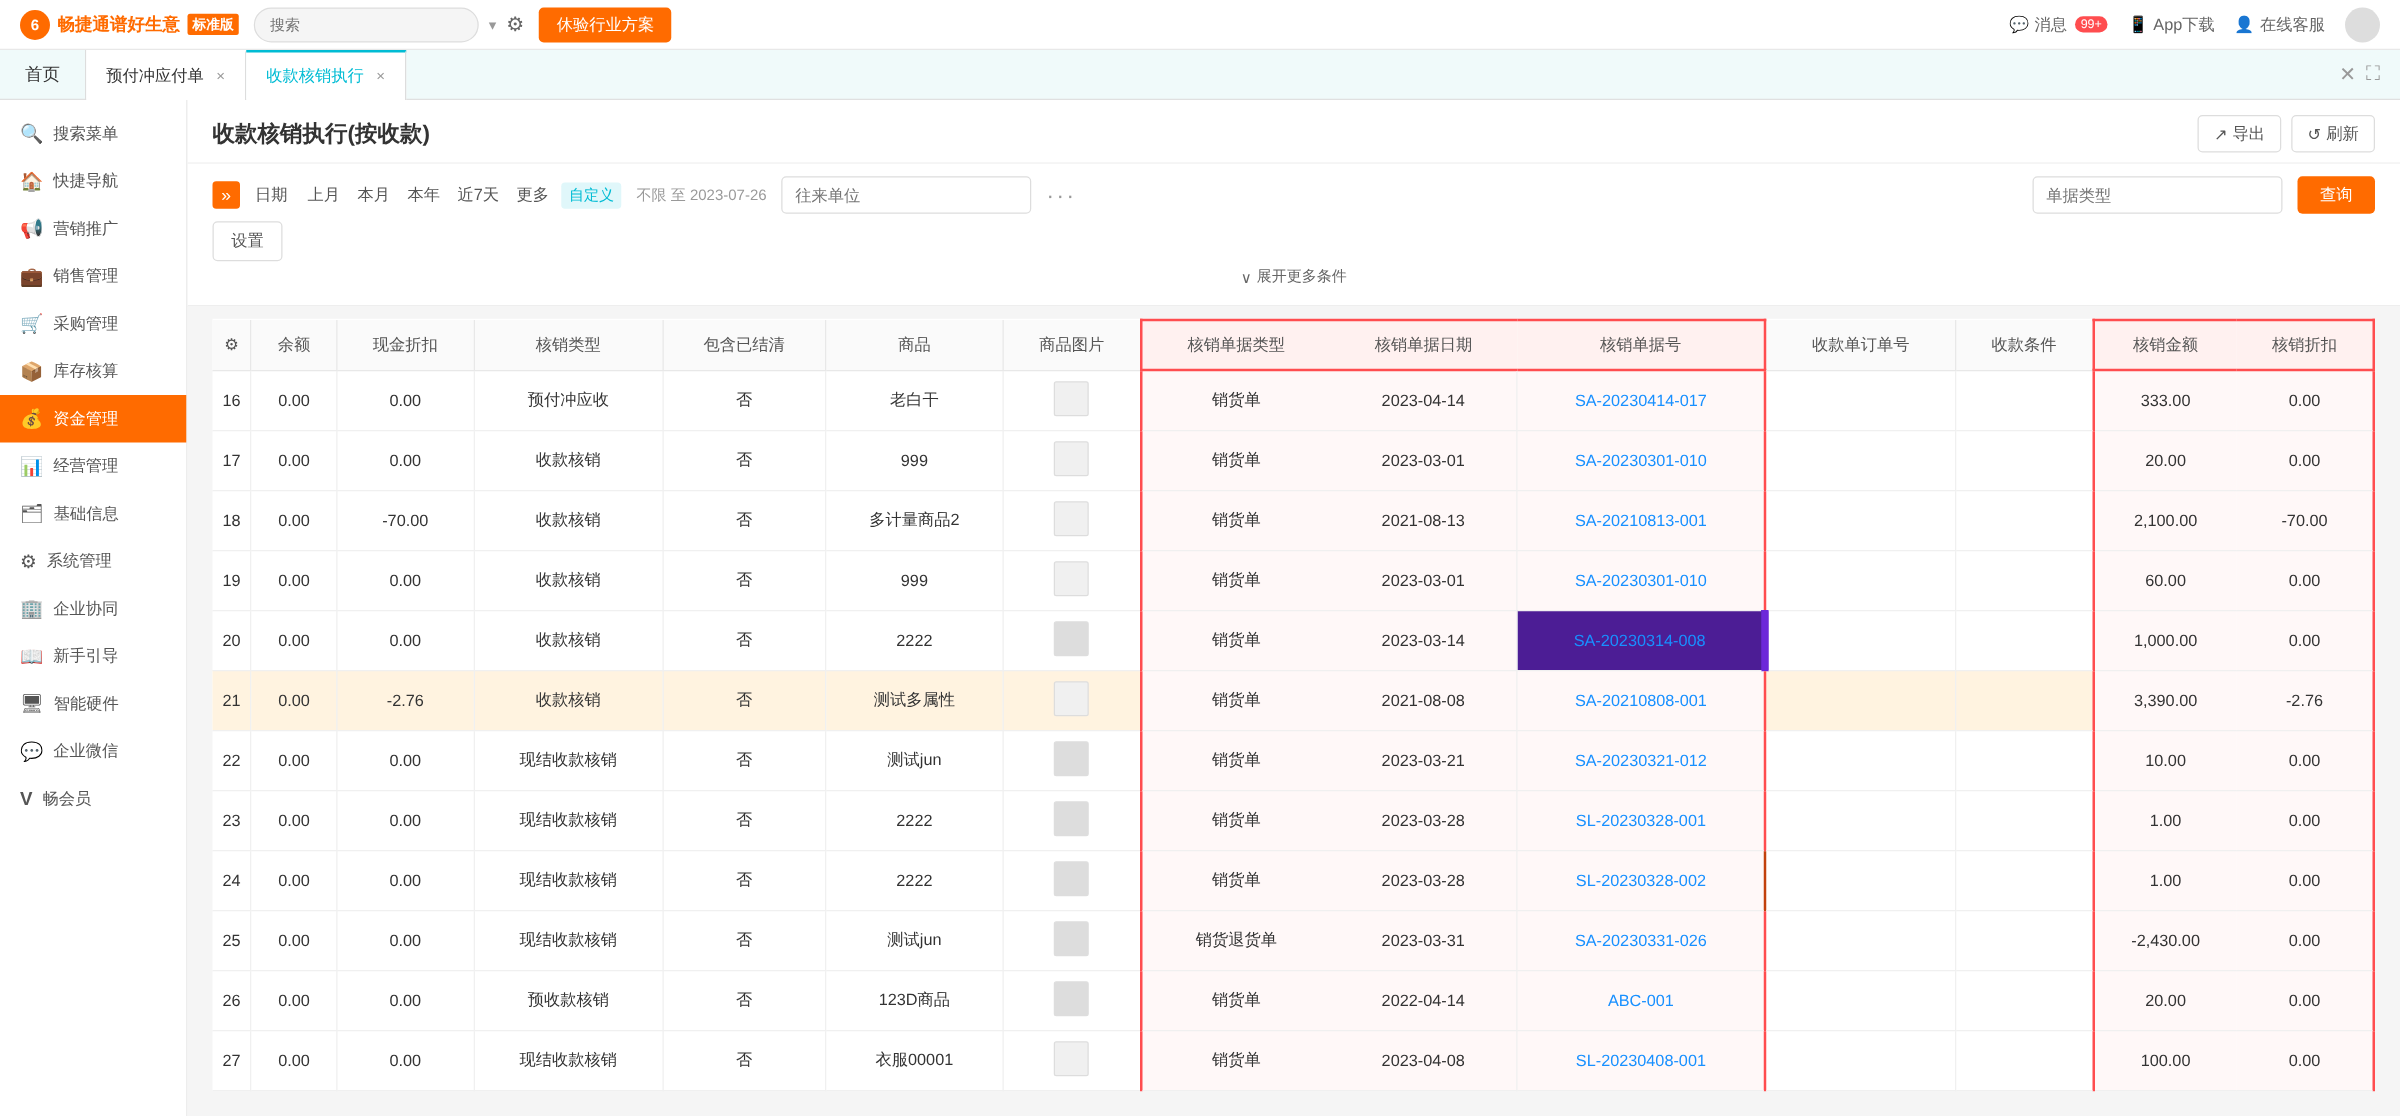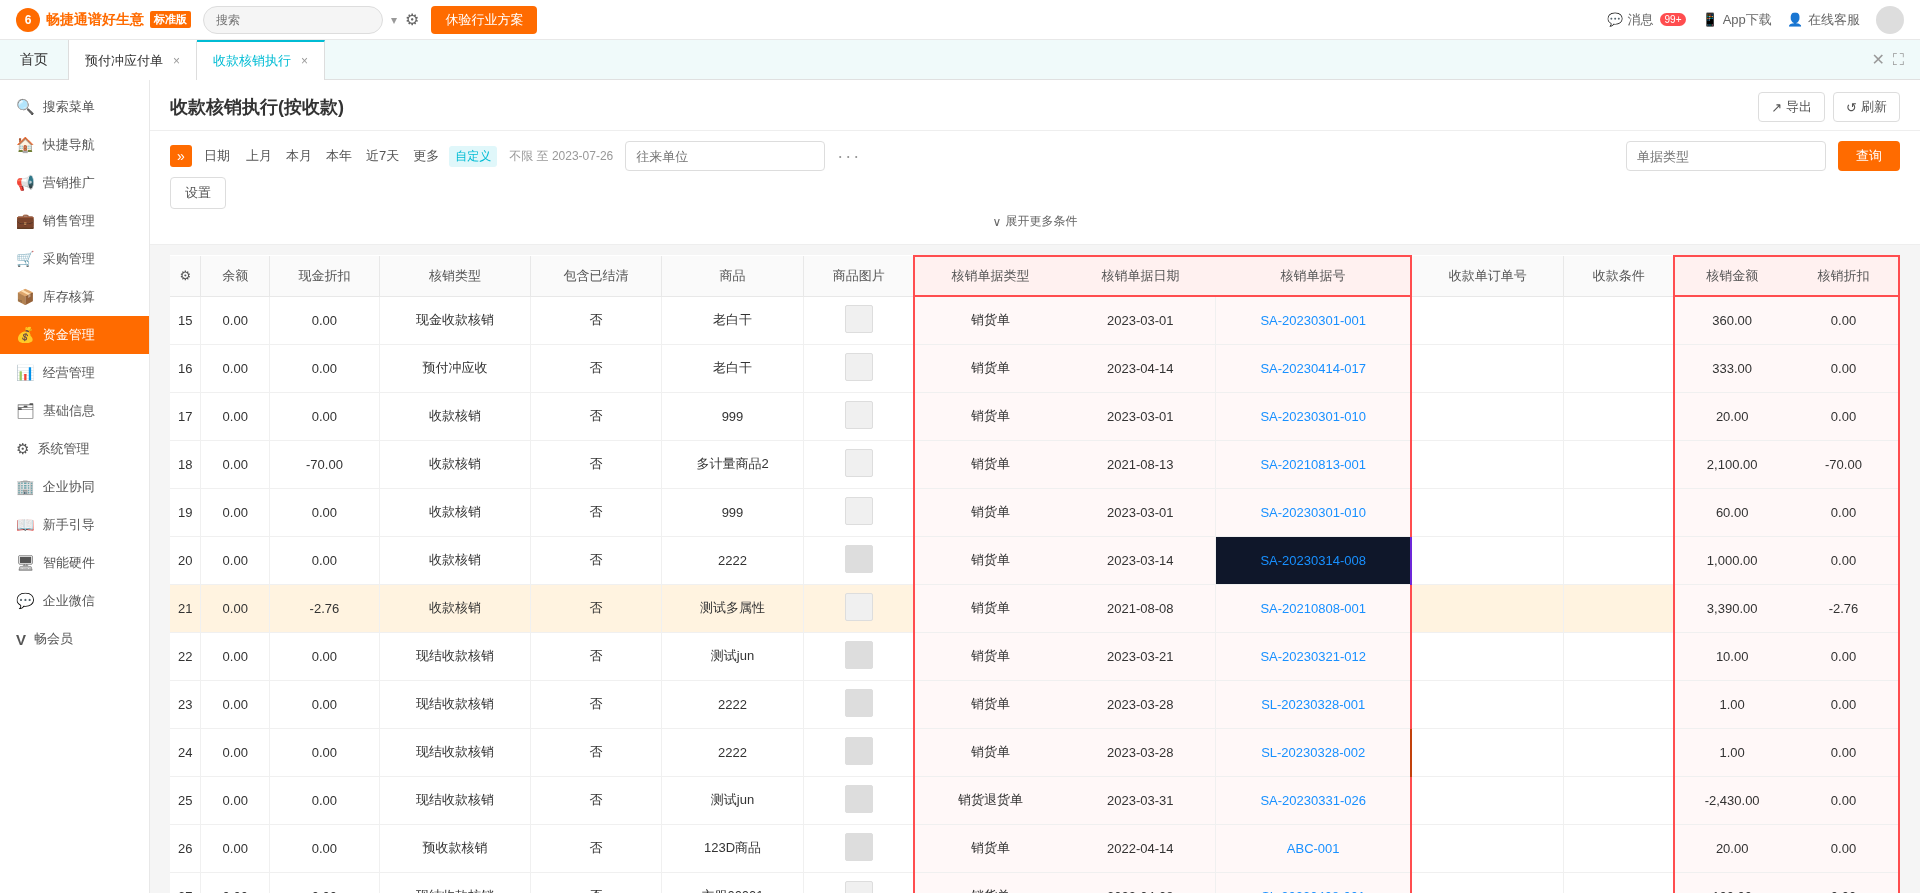--- a/index.html
+++ b/index.html
@@ -257,36 +257,20 @@
             <th style="background:#fff1f0;border:2px solid #ff4d4f;border-right:none;">核销单据类型</th>
             <th style="background:#fff1f0;border-top:2px solid #ff4d4f;border-bottom:2px solid #ff4d4f;border-left:none;border-right:none;">核销单据日期</th>
             <th style="background:#fff1f0;border:2px solid #ff4d4f;border-left:none;">核销单据号</th>
             <th>收款单订单号</th>
             <th>收款条件</th>
             <th style="background:#fff1f0;border:2px solid #ff4d4f;border-right:none;">核销金额</th>
             <th style="background:#fff1f0;border:2px solid #ff4d4f;border-left:none;">核销折扣</th>
           </tr>
         </thead>
         <tbody id="table-body">
-        <tr>
-      <td>15</td>
-      <td>0.00</td>
-      <td class="">0.00</td>
-      <td>现金收款核销</td>
-      <td>否</td>
-      <td>老白干</td>
-      <td><span class="img-placeholder"></span></td>
-      <td style="background: rgb(255, 248, 248); border-left: 2px solid rgb(255, 77, 79); border-right: none; border-top: 2px solid rgb(255, 77, 79);">销货单</td>
-      <td style="background: rgb(255, 248, 248); border-top: 2px solid rgb(255, 77, 79);">2023-03-01</td>
-      <td style="background: rgb(255, 248, 248); border-right: 2px solid rgb(255, 77, 79); border-top: 2px solid rgb(255, 77, 79);"><a class="link-cell" href="#">SA-20230301-001</a></td>
-      <td></td>
-      <td></td>
-      <td class="" style="background: rgb(255, 248, 248); border-left: 2px solid rgb(255, 77, 79); border-right: none; border-top: 2px solid rgb(255, 77, 79);">360.00</td>
-      <td class="" style="background: rgb(255, 248, 248); border-right: 2px solid rgb(255, 77, 79); border-top: 2px solid rgb(255, 77, 79);">0.00</td>
-    </tr>
             <tr>
       <td>16</td>
       <td>0.00</td>
       <td class="">0.00</td>
       <td>预付冲应收</td>
       <td>否</td>
       <td>老白干</td>
       <td><span class="img-placeholder"></span></td>
       <td style="background:#fff8f8;border-left:2px solid #ff4d4f;border-right:none;">销货单</td>
       <td style="background:#fff8f8;">2023-04-14</td>
@@ -347,21 +331,21 @@
             <tr>
       <td>20</td>
       <td>0.00</td>
       <td class="">0.00</td>
       <td>收款核销</td>
       <td>否</td>
       <td>2222</td>
       <td><span class="img-placeholder has-img"></span></td>
       <td style="background:#fff8f8;border-left:2px solid #ff4d4f;border-right:none;">销货单</td>
       <td style="background:#fff8f8;">2023-03-14</td>
-      <td style="background:#0f172a;border-right:2px solid #6d28d9;"><a class="link-cell" href="#">SA-20230314-008</a></td>
+      <td style="background:#4c1d95;border-right:6px solid #6d28d9;"><a class="link-cell" href="#">SA-20230314-008</a></td>
       <td></td>
       <td></td>
       <td class="" style="background:#fff8f8;border-left:2px solid #ff4d4f;border-right:none;margin-top:28px;">1,000.00</td>
       <td class="" style="background:#fff8f8;border-right:2px solid #ff4d4f;">0.00</td>
     </tr>
             <tr class="highlighted">
       <td>21</td>
       <td>0.00</td>
       <td class="negative">-2.76</td>
       <td>收款核销</td>

